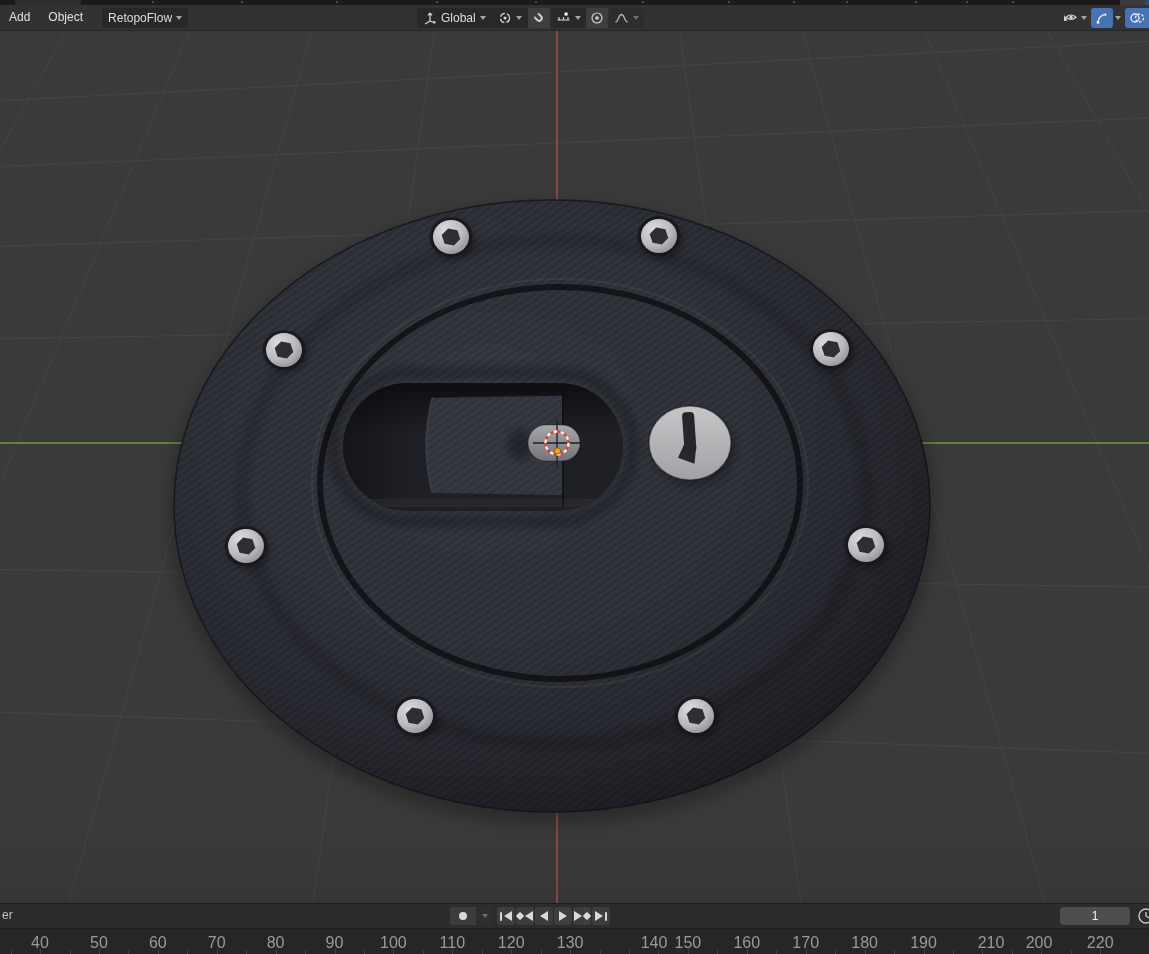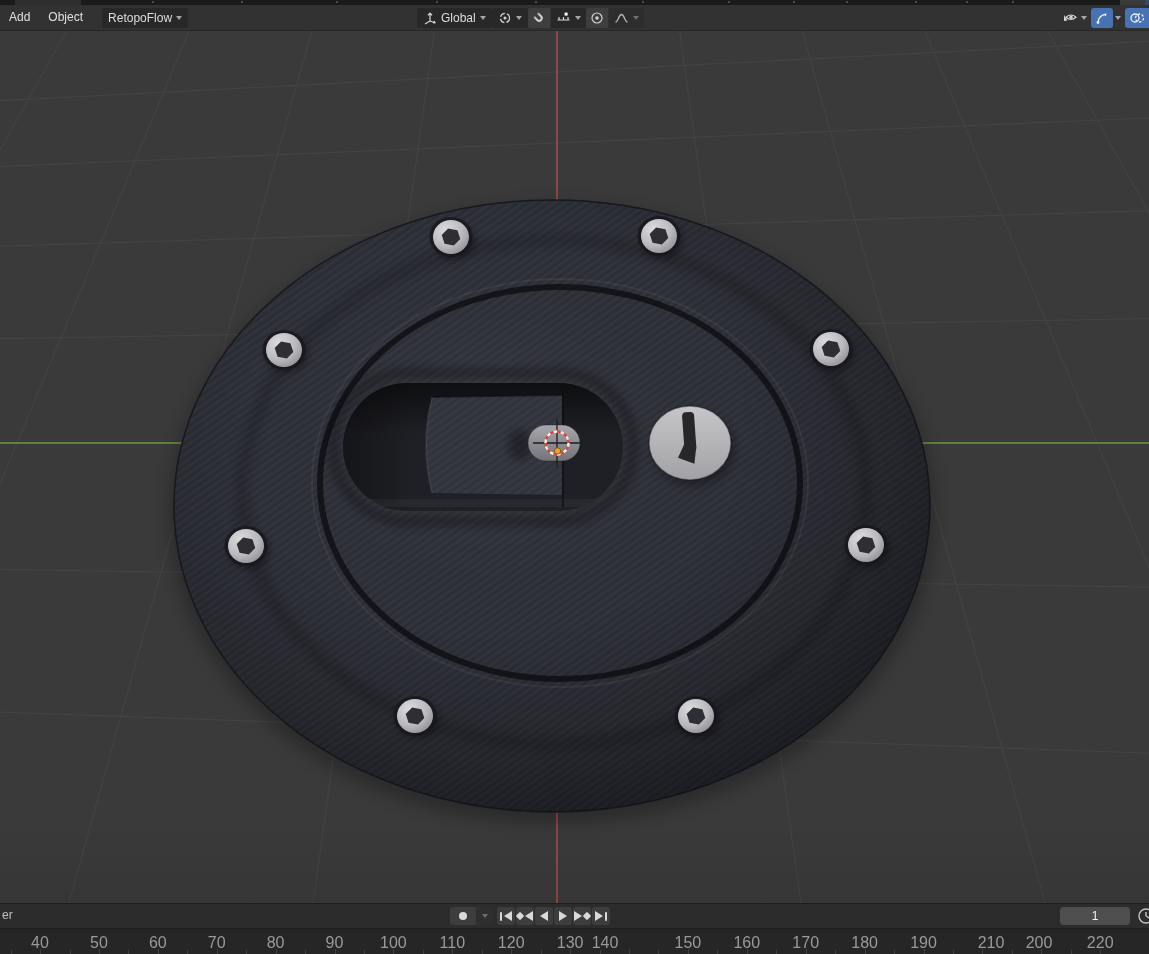--- a/index.html
+++ b/index.html
@@ -389,21 +389,21 @@
       <span class="rlabel" style="left: 40px;">40</span>
       <span class="rlabel" style="left: 98.9px;">50</span>
       <span class="rlabel" style="left: 157.8px;">60</span>
       <span class="rlabel" style="left: 216.7px;">70</span>
       <span class="rlabel" style="left: 275.6px;">80</span>
       <span class="rlabel" style="left: 334.5px;">90</span>
       <span class="rlabel" style="left: 393.4px;">100</span>
       <span class="rlabel" style="left: 452.3px;">110</span>
       <span class="rlabel" style="left: 511.2px;">120</span>
       <span class="rlabel" style="left: 570.1px;">130</span>
-      <span class="rlabel" style="left: 605px;">140</span>
+      <span class="rlabel" style="left: 654px;">140</span>
       <span class="rlabel" style="left: 687.9px;">150</span>
       <span class="rlabel" style="left: 746.8px;">160</span>
       <span class="rlabel" style="left: 805.7px;">170</span>
       <span class="rlabel" style="left: 864.6px;">180</span>
       <span class="rlabel" style="left: 923.5px;">190</span>
       <span class="rlabel" style="left: 1039px;">200</span>
       <span class="rlabel" style="left: 991px;">210</span>
       <span class="rlabel" style="left: 1100.2px;">220</span>
       <div class="rtick" style="left: 10.6px; height: 4px;"></div>
       <div class="rtick" style="left: 40px; height: 5px;"></div>

